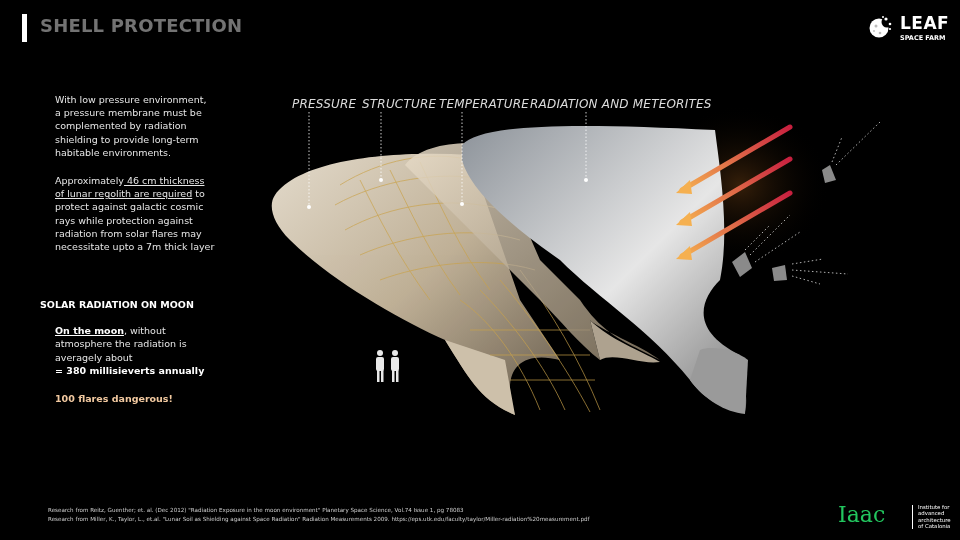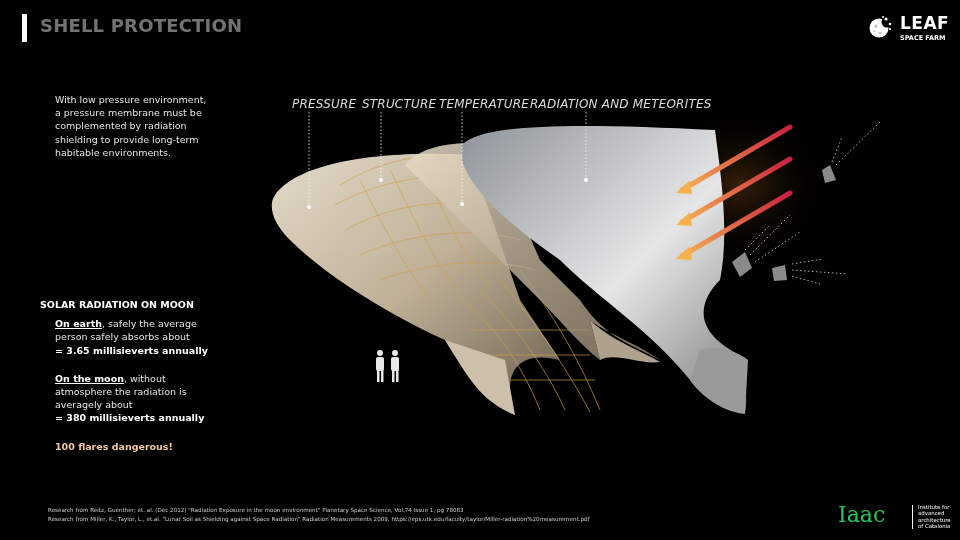--- a/index.html
+++ b/index.html
@@ -41,25 +41,25 @@
     <circle cx="8" cy="12" r="1.5" fill="#bbb"></circle>
     <circle cx="12" cy="19" r="1.3" fill="#bbb"></circle>
     <circle cx="6" cy="17" r="0.9" fill="#bbb"></circle>
   </svg>
   <div class="logo-main">LEAF</div>
   <div class="logo-sub">SPACE FARM</div>
 </div>
 
 <div class="side" style="top:87px;">
   <p style="margin-top:6px;">With low pressure environment, a pressure membrane must be complemented by radiation shielding to provide long-term habitable environments.</p>
+  <p style="margin-top:13px;"><span>Approximately</span><span class="u"> 46 cm thickness of lunar regolith are required</span><span> to protect against galactic cosmic rays while protection against radiation from solar flares may necessitate upto a 7m thick layer</span></p>
 </div>
 
 <div class="side" style="top:298px;">
   <h3>SOLAR RADIATION ON MOON</h3>
-  <p style="margin-top:6px;"><span class="b u">On earth</span><span>, safely the average person safely absorbs about</span><br><span class="b">= 3.65 millisieverts annually</span></p>
   <p style="margin-top:13px;"><span class="b u">On the moon</span><span>, without atmosphere the radiation is averagely about</span><br><span class="b">= 380 millisieverts annually</span></p>
   <p style="margin-top:13px;" class="warn">100 flares dangerous!</p>
 </div>
 
 <svg class="illustration" viewBox="0 0 960 540">
   <defs>
     <linearGradient id="gPress" x1="0" y1="0" x2="1" y2="1">
       <stop offset="0" stop-color="#efe6d6"></stop>
       <stop offset="0.5" stop-color="#c9b99e"></stop>
       <stop offset="1" stop-color="#6e6252"></stop>

